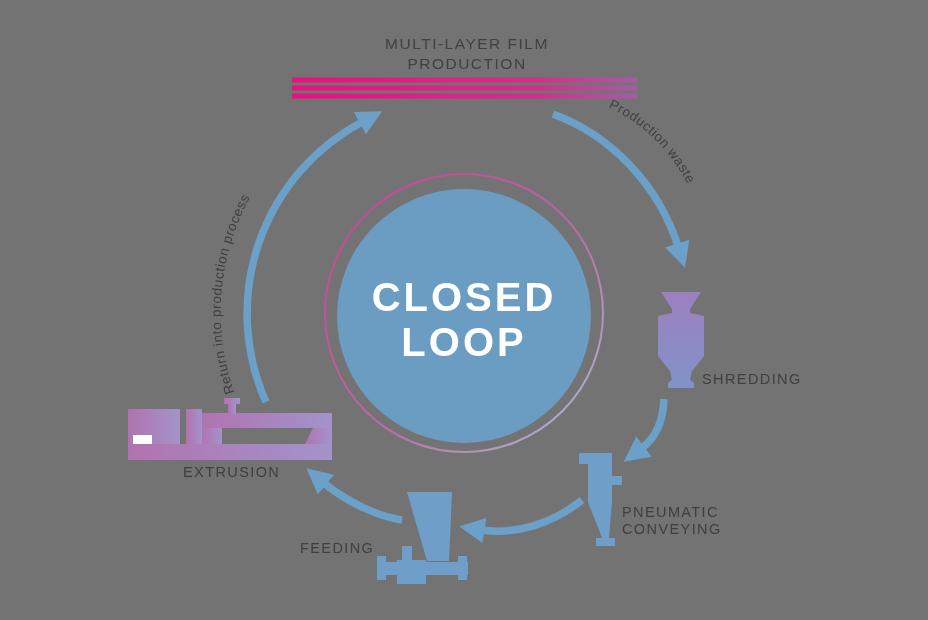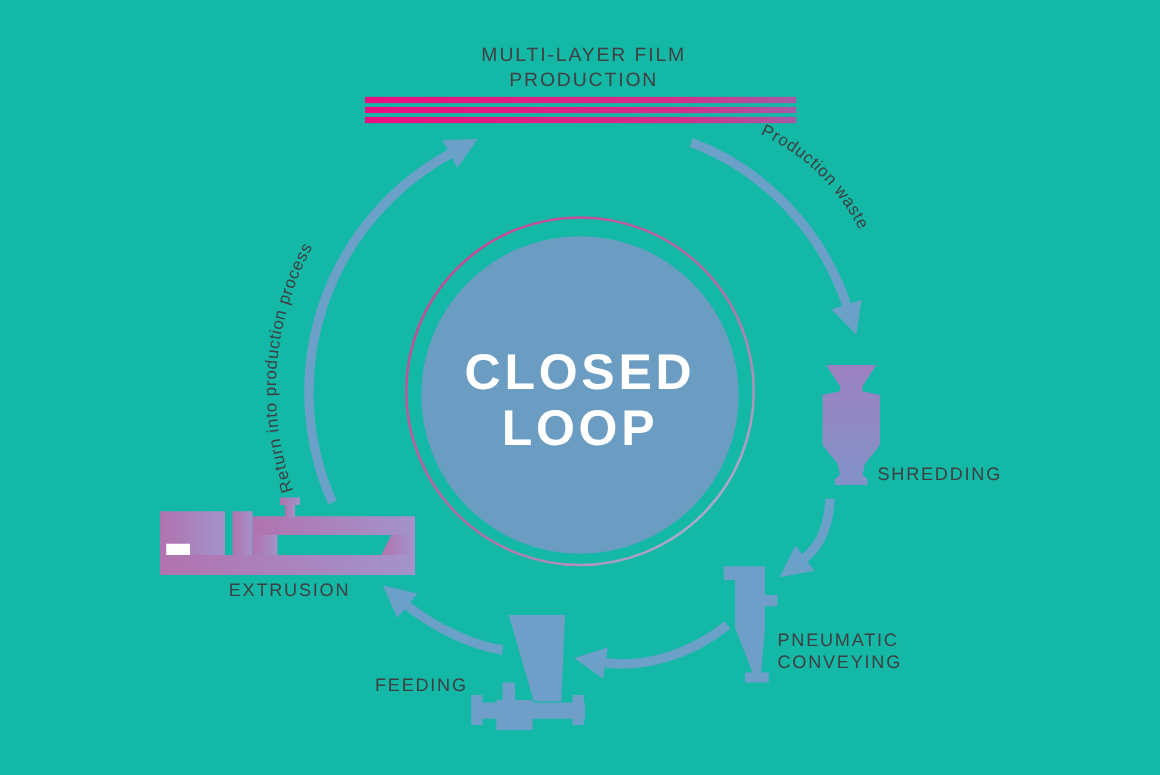--- a/index.html
+++ b/index.html
@@ -1,19 +1,19 @@
 <!DOCTYPE html>
 <html><head>
 <meta charset="utf-8">
 <style>
   html,body{margin:0;padding:0;background:#ffffff;}
   .stage{
     position:relative;
     width:928px;height:620px;
-    background:#14b8a6;
+    background:#737373;
     font-family:"Liberation Sans", sans-serif;
     overflow:hidden;
   }
   svg{display:block;}
   text{font-family:"Liberation Sans", sans-serif;}
   .stage-label{
     font-size:14.5px;
     letter-spacing:1.4px;
     font-weight:500;
     fill:#3f3e41;

